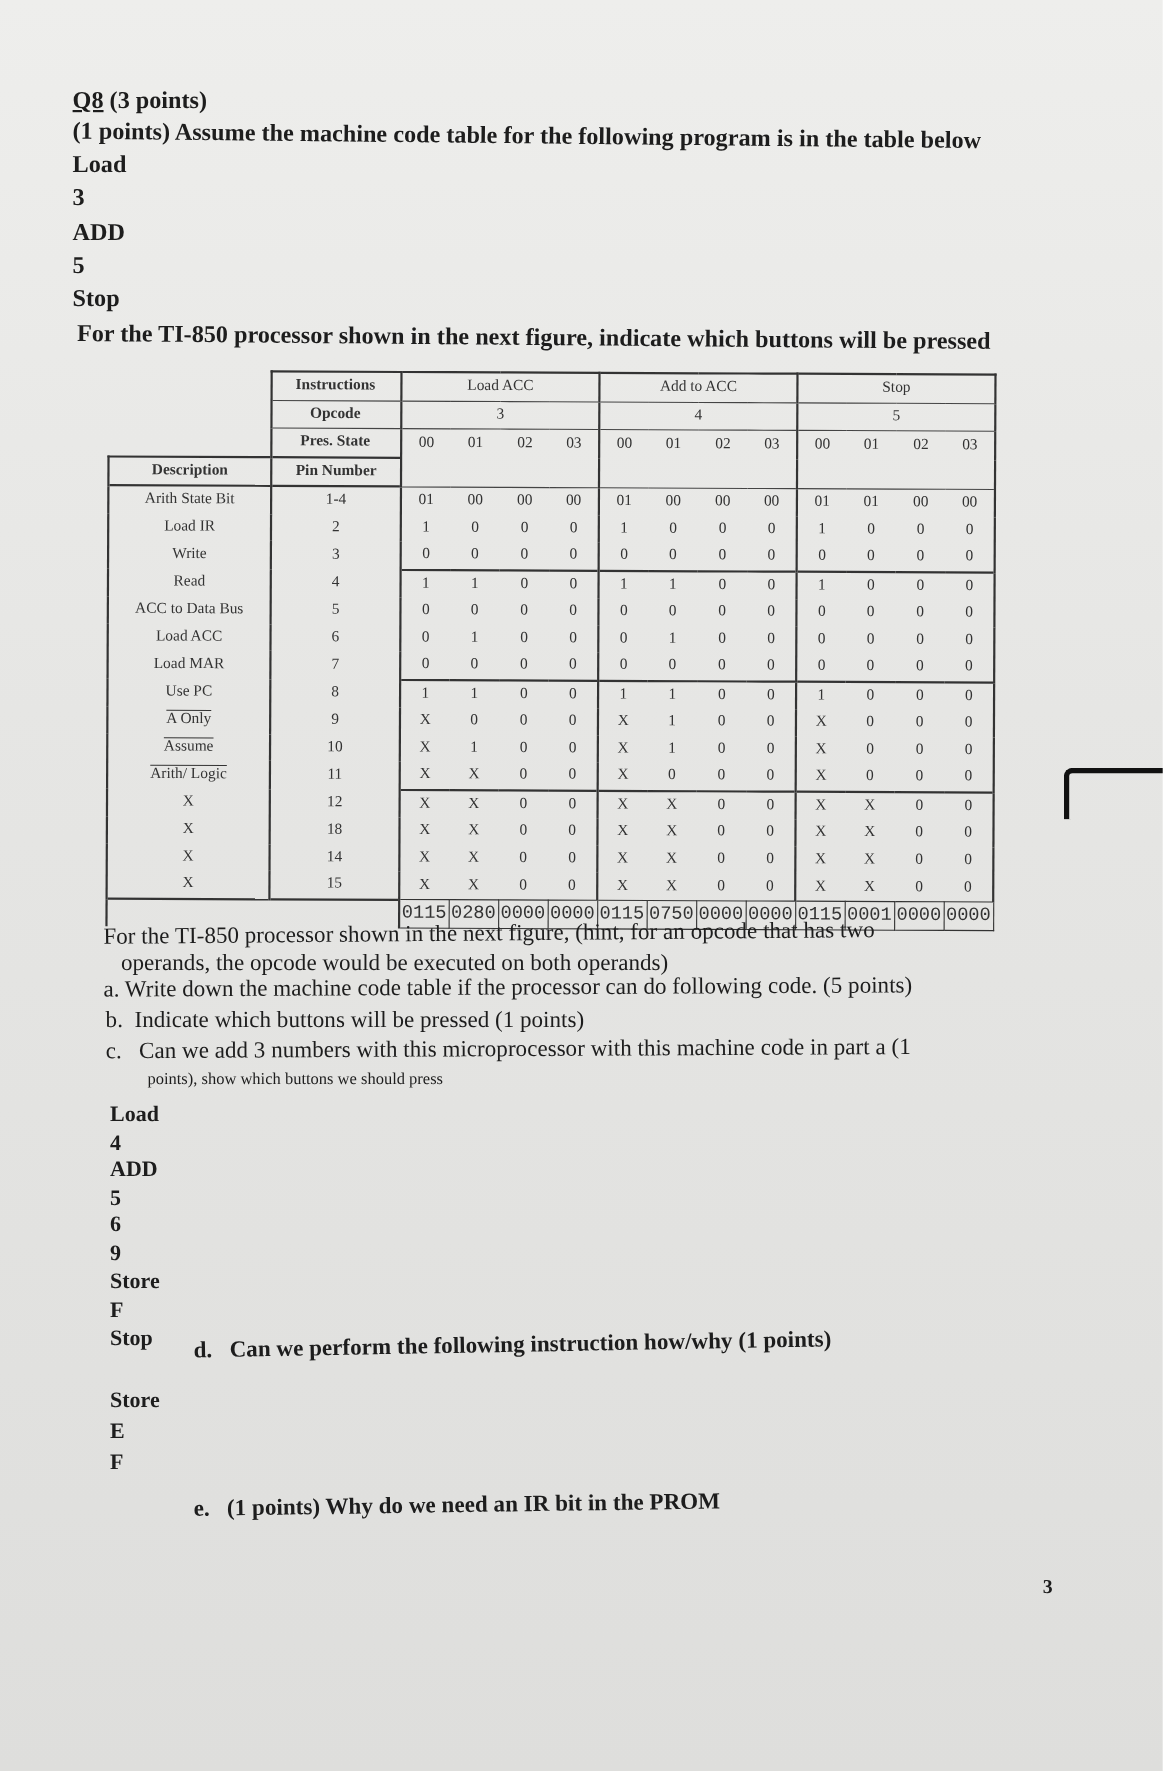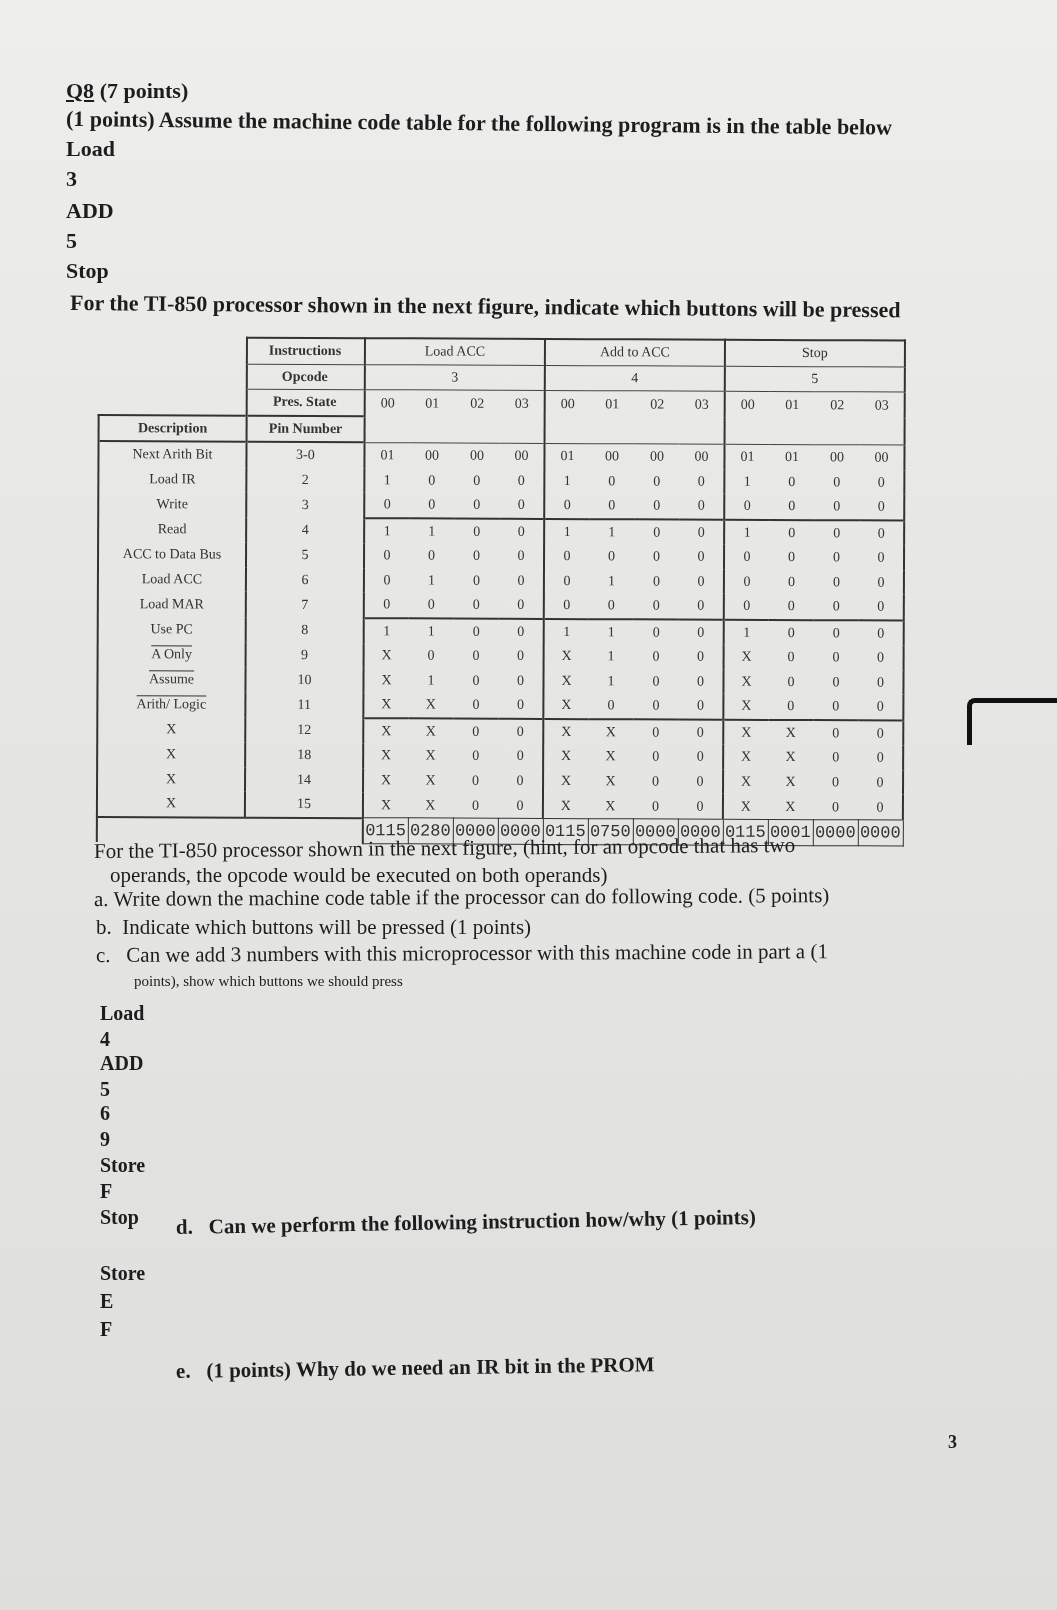--- a/index.html
+++ b/index.html
@@ -40,21 +40,21 @@
     position: absolute; left: 967px; top: 698px; width: 100px; height: 42px;
     border-left: 5px solid #111; border-top: 5px solid #111; border-top-left-radius: 8px;
   }
   .pagenum { position: absolute; left: 948px; top: 1432px; font-size: 18px; font-weight: bold; }
 </style>
 </head>
 <body>
 
 <div class="line q-title">
   <u>Q8</u>
-  <span>(7 points)</span>
+  <span>(3 points)</span>
 </div>
 <div class="line intro">(1 points) Assume the machine code table for the following program is in the table below</div>
 
 <div class="line prog" style="top:136px">Load</div>
 <div class="line prog" style="top:166px">3</div>
 <div class="line prog" style="top:198px">ADD</div>
 <div class="line prog" style="top:228px">5</div>
 <div class="line prog" style="top:258px">Stop</div>
 <div class="line prog" style="top:290px; left:70px; transform: rotate(0.5deg); transform-origin:left;">For the TI-850 processor shown in the next figure, indicate which buttons will be pressed</div>
 
@@ -109,22 +109,22 @@
   <tr class="hdr">
     <td class="bt bl">Description</td>
     <td class="bt bl br">Pin Number</td>
     <td colspan="4" class="br"></td>
     <td colspan="4" class="br"></td>
     <td colspan="4" class="br"></td>
   </tr>
   </tbody>
     <tbody id="table-body">
       <tr>
-        <td class="bl bt">Next Arith Bit</td>
-        <td class="bl br bt">3-0</td>
+        <td class="bl bt">Arith State Bit</td>
+        <td class="bl br bt">1-4</td>
         <td class="bt1">01</td>
         <td class="bt1">00</td>
         <td class="bt1">00</td>
         <td class="br bt1">00</td>
         <td class="bt1">01</td>
         <td class="bt1">00</td>
         <td class="bt1">00</td>
         <td class="br bt1">00</td>
         <td class="bt1">01</td>
         <td class="bt1">01</td>

